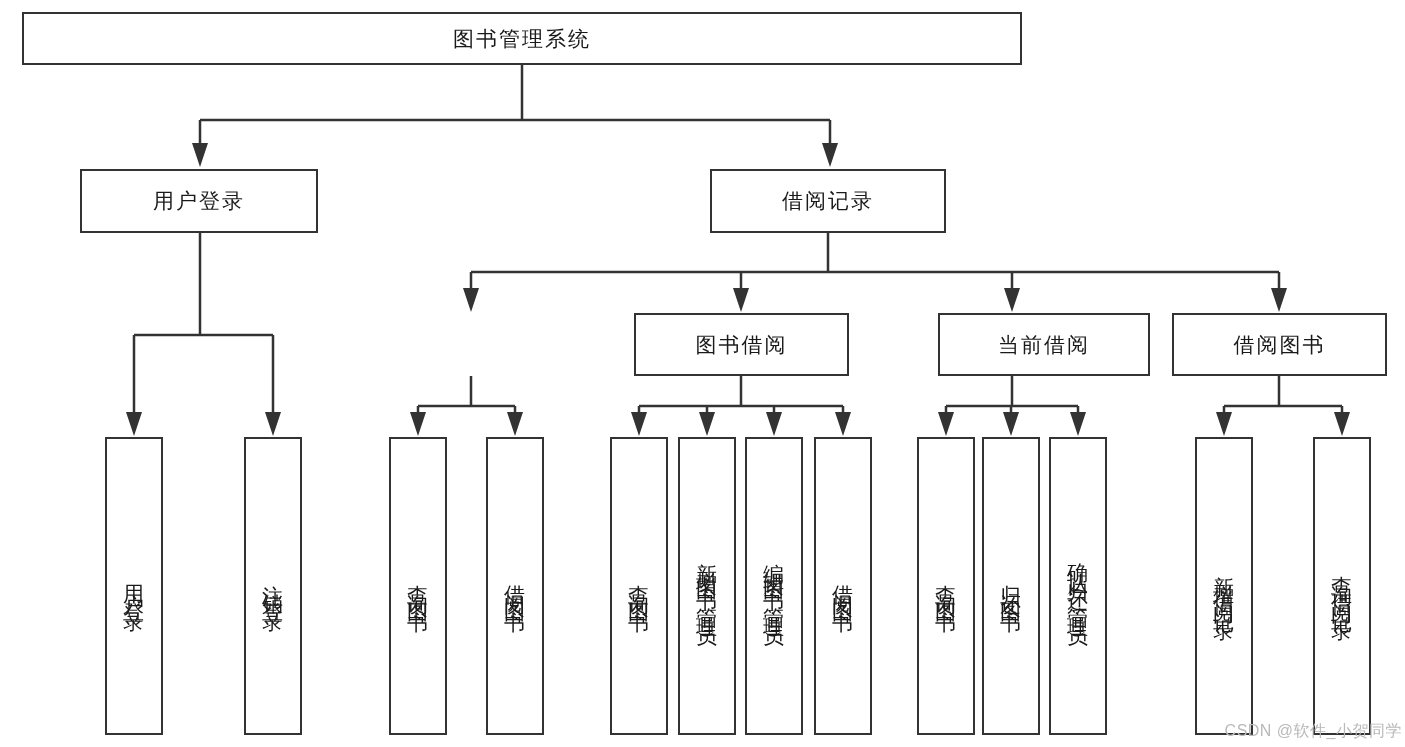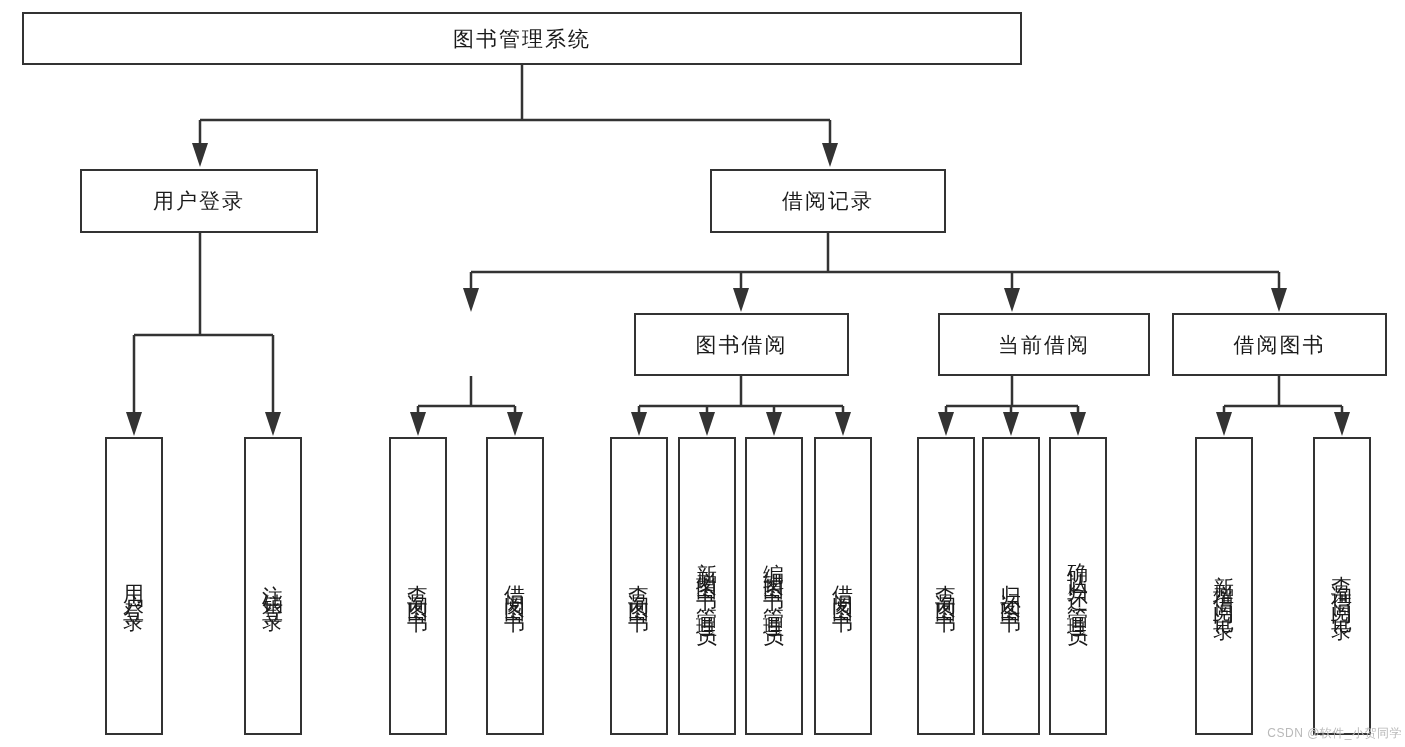--- a/index.html
+++ b/index.html
@@ -55,21 +55,21 @@
   .lf6{left:678px;}
   .lf7{left:745px;}
   .lf8{left:814px;}
   .lf9{left:917px;}
   .lf10{left:982px;}
   .lf11{left:1049px;}
   .lf12{left:1195px;}
   .lf13{left:1313px;}
   .watermark{
     position:absolute;right:3px;bottom:5px;
-    font-size:12px;color:var(--watermark);
+    font-size:16px;color:var(--watermark);
     letter-spacing:0.5px;z-index:5;white-space:nowrap;
   }
 </style>
 </head>
 <body>
 
 <div class="stage">
 
   <svg class="connectors" viewBox="0 0 1405 747" xmlns="http://www.w3.org/2000/svg" aria-hidden="true">
 

